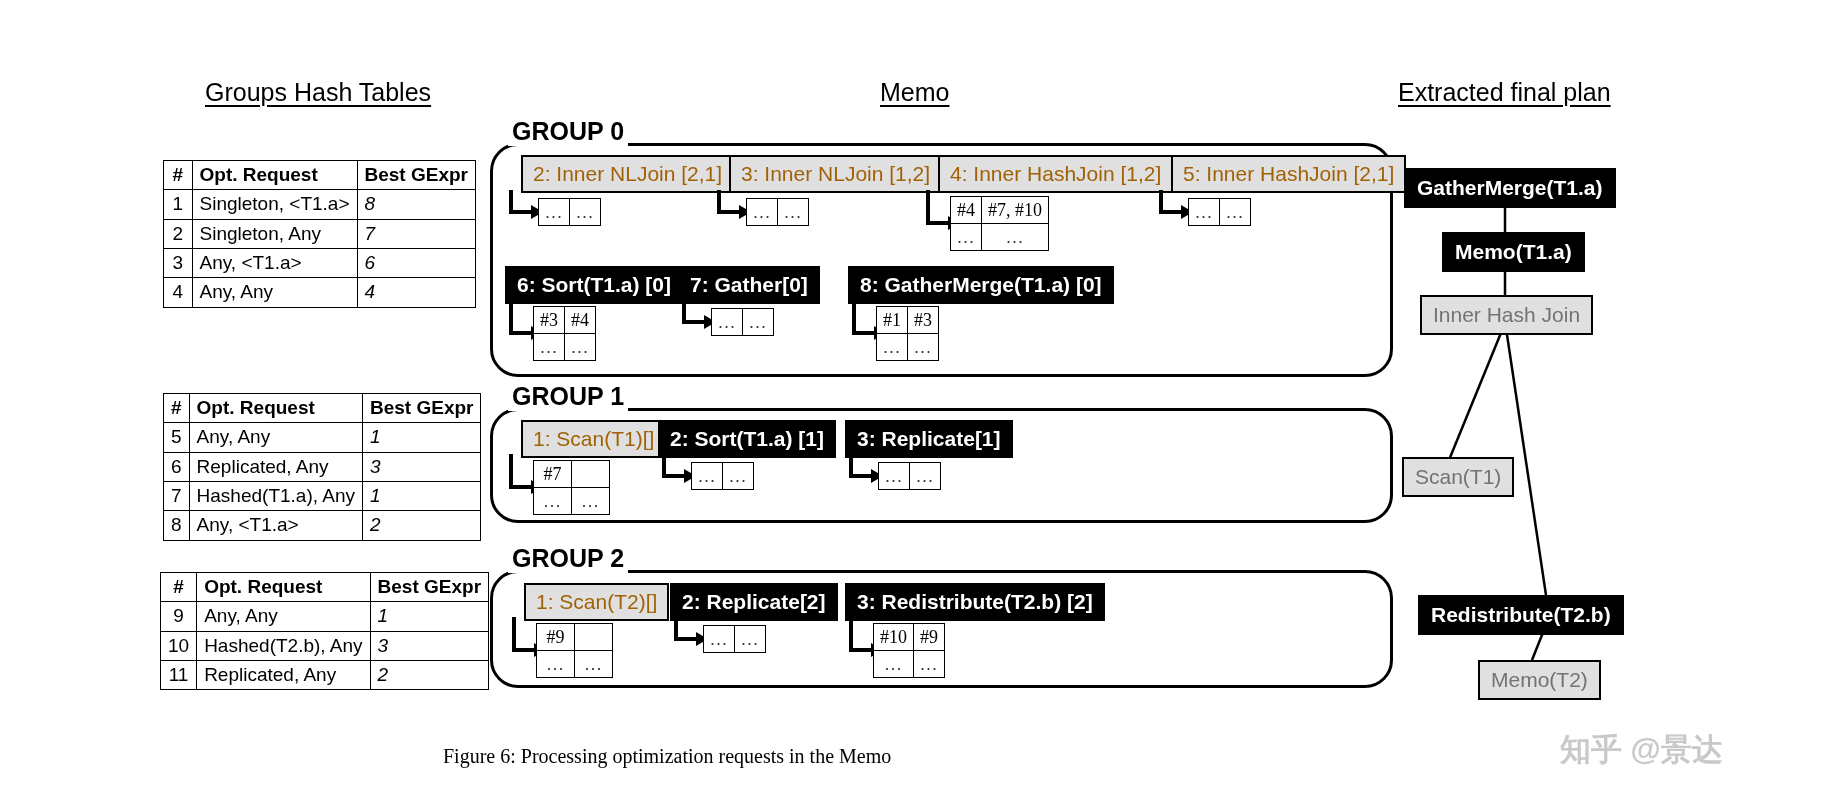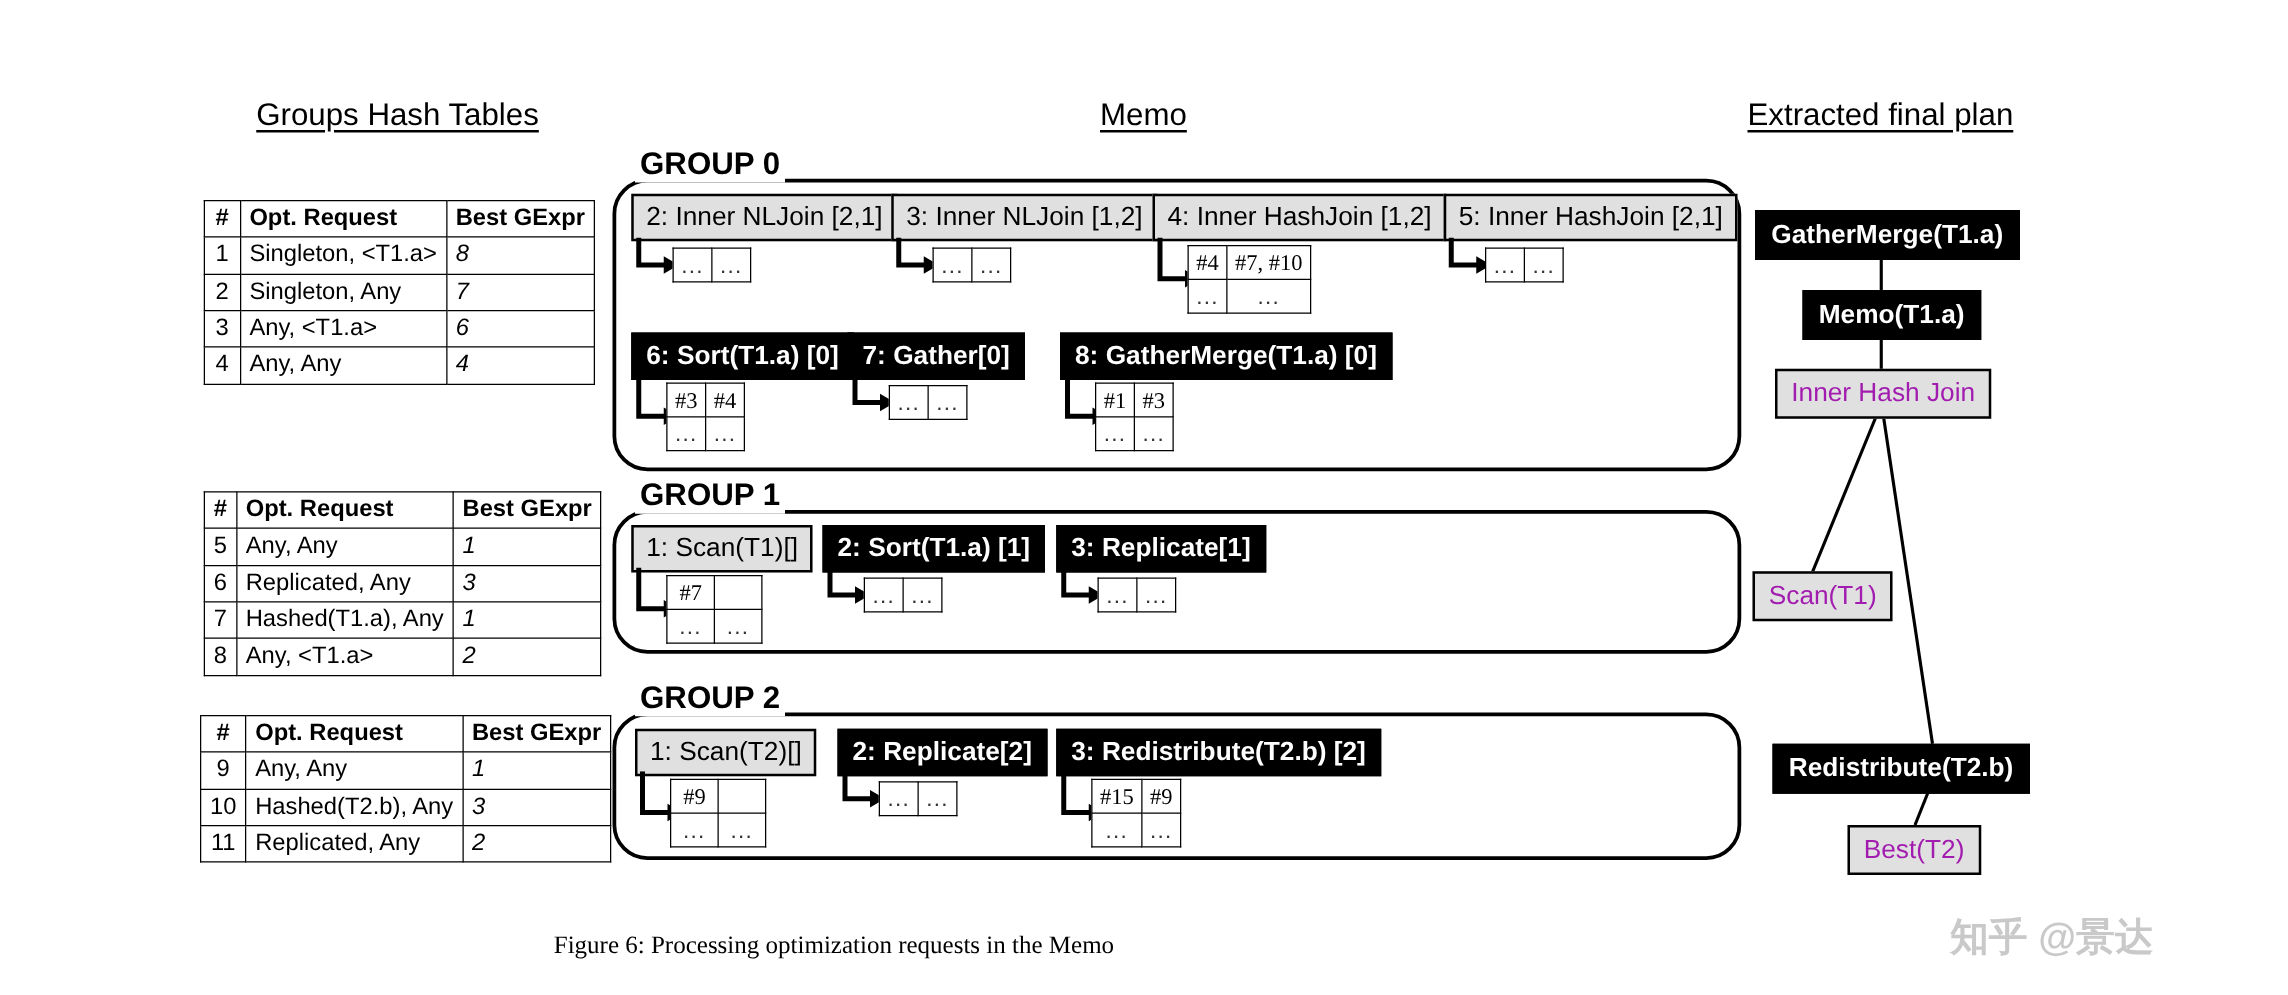--- a/index.html
+++ b/index.html
@@ -77,22 +77,23 @@
     white-space: nowrap;
     text-align: center;
   }
   .gexpr.dark .hdr {
     background: #000;
     color: #fff;
     font-weight: bold;
   }
   .gexpr.light .hdr {
     background: #e0e0e0;
-    color: #000000;
+    color: #a16207;
     font-weight: normal;
+    margin-left: 16px;
   }
   .cells {
     position: absolute;
     border-collapse: collapse;
     background: #fff;
   }
   .cells td {
     border: 1.2px solid #000;
     font-size: 18px;
     color: #000;
@@ -116,21 +117,21 @@
     position: absolute;
     font-size: 21px;
     line-height: 1.1;
     padding: 6px 11px 7px 11px;
     white-space: nowrap;
     text-align: center;
     border: 2.5px solid #000;
     z-index: 3;
   }
   .pnode.dark { background: #000; color: #fff; font-weight: bold; }
-  .pnode.light { background: #e0e0e0; color: #a21caf; font-weight: normal; }
+  .pnode.light { background: #e0e0e0; color: #737373; font-weight: normal; }
 
   .plan-svg { position: absolute; left: 0; top: 0; z-index: 1; }
 
   
   .caption {
     position: absolute;
     font-family: "Liberation Serif", serif;
     font-size: 20px;
     color: #000;
     white-space: nowrap;
@@ -469,21 +470,21 @@
   <div class="gexpr dark" style="left:845px; top:583px;">
     <div class="hdr">3: Redistribute(T2.b) [2]</div>
   </div>
   <svg class="elbow" style="left:845px; top:617px;" width="40" height="42">
     <path d="M6,0 L6,33 L28,33" stroke="#000" stroke-width="4" fill="none"></path>
     <path d="M26,26 L38,33 L26,40 Z" fill="#000"></path>
   </svg>
   <table class="cells" style="left:873px; top:623px;">
     <tbody>
         <tr>
-      <td>#15</td>
+      <td>#10</td>
       <td>#9</td>
     </tr>
     <tr>
       <td class="dots">...</td>
       <td class="dots">...</td>
     </tr>
   </tbody>
     </table>
 
   <svg class="plan-svg" width="1830" height="796">
@@ -492,19 +493,19 @@
     <line x1="1503" y1="328" x2="1449" y2="460" stroke="#000" stroke-width="2.5"></line>
     <line x1="1506" y1="328" x2="1546" y2="595" stroke="#000" stroke-width="2.5"></line>
     <line x1="1546" y1="625" x2="1532" y2="660" stroke="#000" stroke-width="2.5"></line>
   </svg>
 
   <div class="pnode dark" style="left:1404px; top:168px;">GatherMerge(T1.a)</div>
   <div class="pnode dark" style="left:1442px; top:232px;">Memo(T1.a)</div>
   <div class="pnode light" style="left:1420px; top:295px;">Inner Hash Join</div>
   <div class="pnode light" style="left:1402px; top:457px;">Scan(T1)</div>
   <div class="pnode dark" style="left:1418px; top:595px;">Redistribute(T2.b)</div>
-  <div class="pnode light" style="left:1478px; top:660px;">Best(T2)</div>
+  <div class="pnode light" style="left:1478px; top:660px;">Memo(T2)</div>
 
   <div class="caption" style="left:443px; top:745px;">Figure 6:  Processing optimization requests in the Memo</div>
 
   <div class="watermark" style="left:1560px; top:705px;margin-top:24px;">知乎 @景达</div>
 
 </div>
 
 </body></html>

